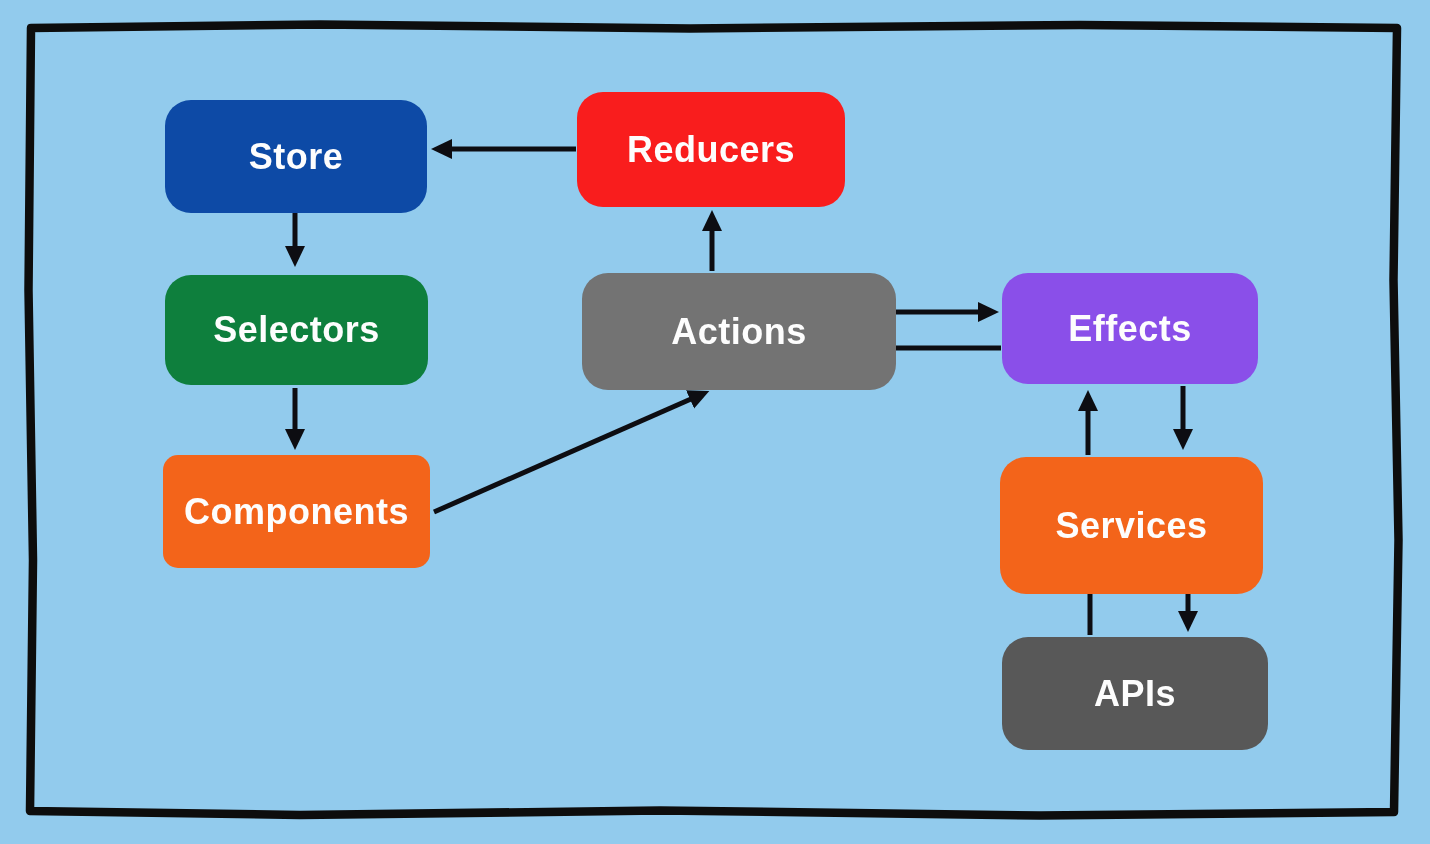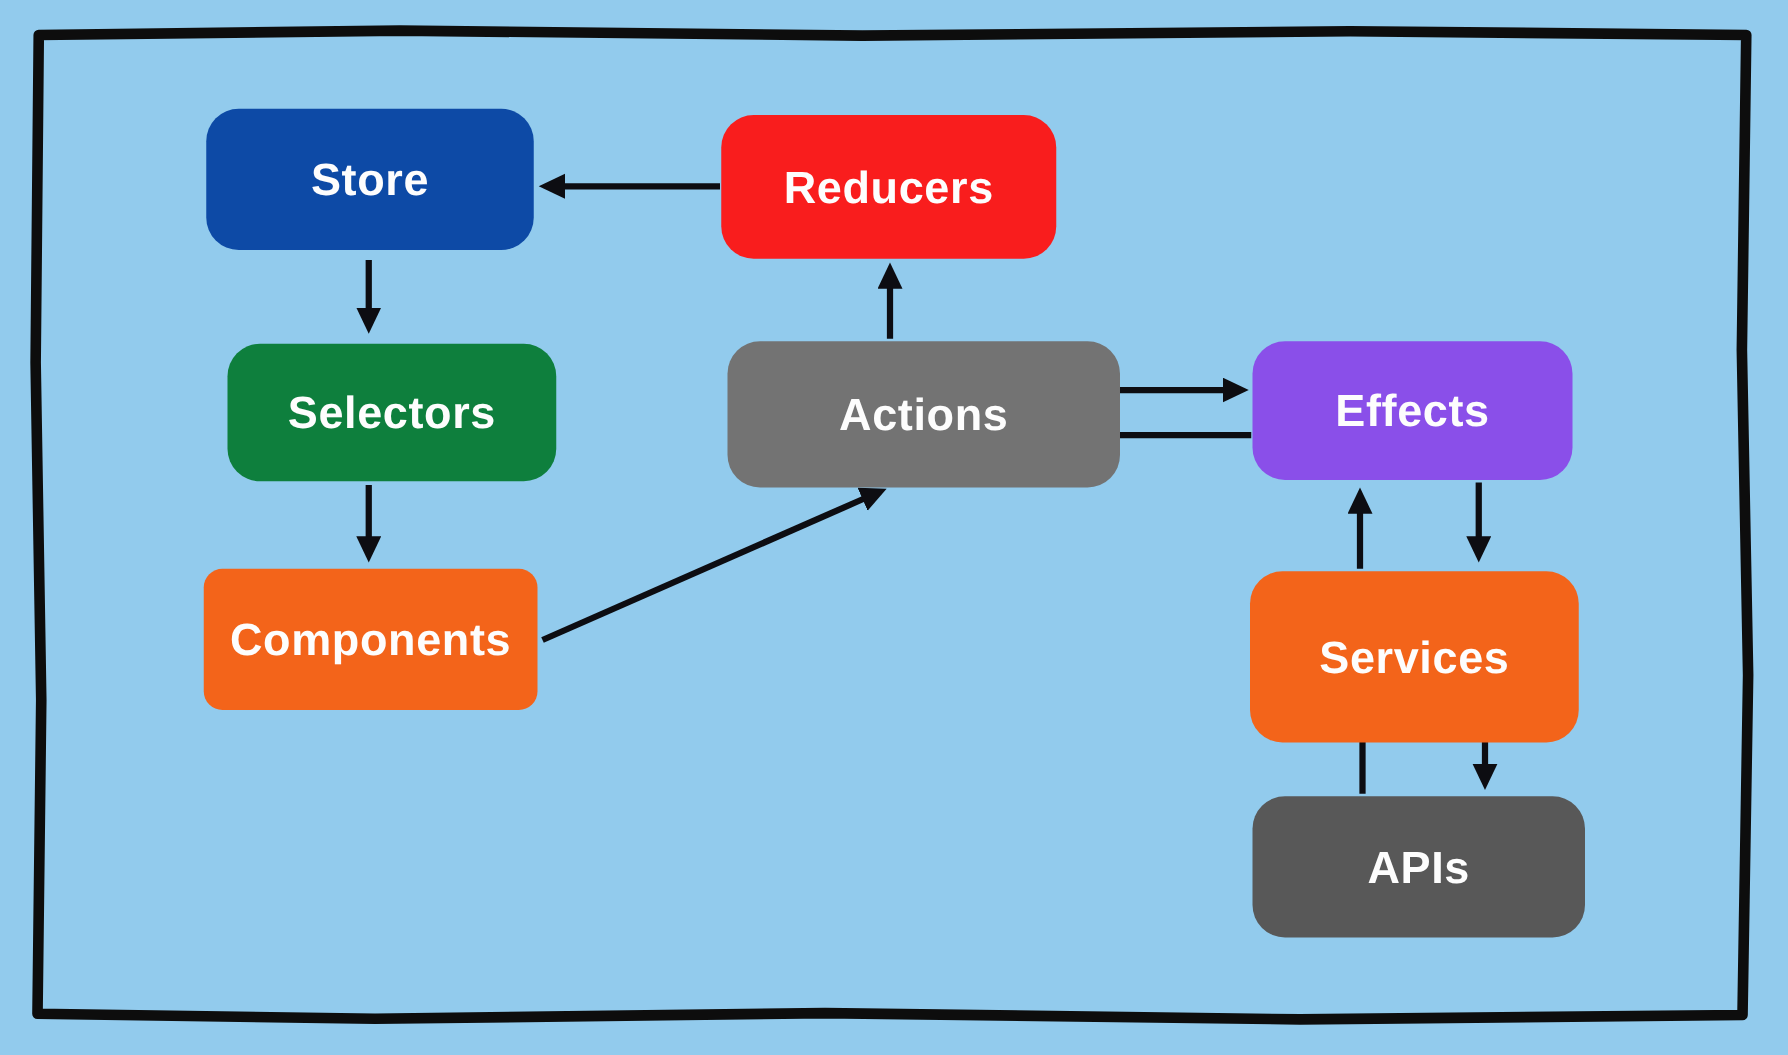--- a/index.html
+++ b/index.html
@@ -62,29 +62,29 @@
       <line x1="849" y1="312" x2="979" y2="312" marker-end="url(#ah)"></line>
       <line x1="1001" y1="348" x2="870" y2="348" marker-end="url(#ah)"></line>
       <line x1="434" y1="512" x2="691" y2="399" marker-end="url(#ah)"></line>
       <line x1="1088" y1="455" x2="1088" y2="410" marker-end="url(#ah)"></line>
       <line x1="1183" y1="386" x2="1183" y2="430" marker-end="url(#ah)"></line>
       <line x1="1090" y1="635" x2="1090" y2="592" marker-end="url(#ah)"></line>
       <line x1="1188" y1="570" x2="1188" y2="612" marker-end="url(#ah)"></line>
     </g>
   </svg>
 
-  <div class="node" style="left: 165px; top: 87px; width: 262px; height: 113px; background-color: rgb(13, 74, 166);">
+  <div class="node" style="left: 165px; top: 100px; width: 262px; height: 113px; background-color: rgb(13, 74, 166);">
     <span class="node-label">Store</span>
   </div>
 
   <div class="node" style="left: 577px; top: 92px; width: 268px; height: 115px; background-color: rgb(249, 29, 29);">
     <span class="node-label">Reducers</span>
   </div>
 
-  <div class="node" style="left: 165px; top: 275px; width: 263px; height: 110px; background-color: rgb(14, 127, 61); margin-left: 17px;">
+  <div class="node" style="left: 165px; top: 275px; width: 263px; height: 110px; background-color: rgb(14, 127, 61);">
     <span class="node-label">Selectors</span>
   </div>
 
   <div class="node" style="left: 582px; top: 273px; width: 314px; height: 117px; background-color: #737373; align-items: center;">
     <span class="node-label">Actions</span>
   </div>
 
   <div class="node" style="left: 1002px; top: 273px; width: 256px; height: 111px; background-color: rgb(138, 79, 233);">
     <span class="node-label">Effects</span>
   </div>

